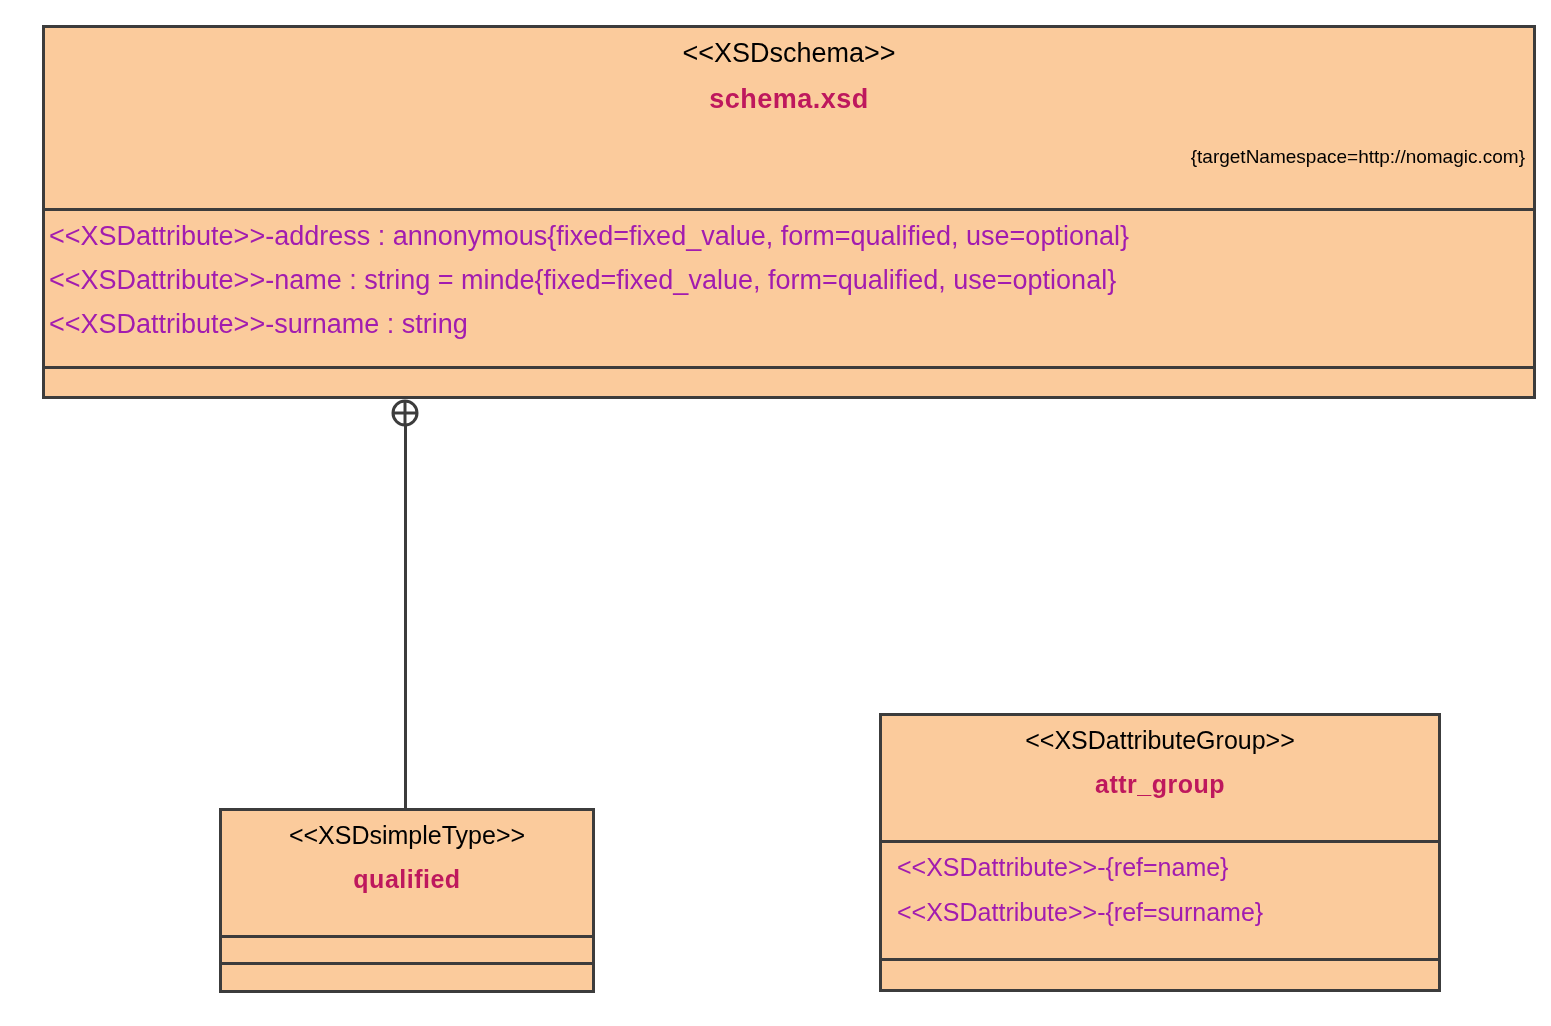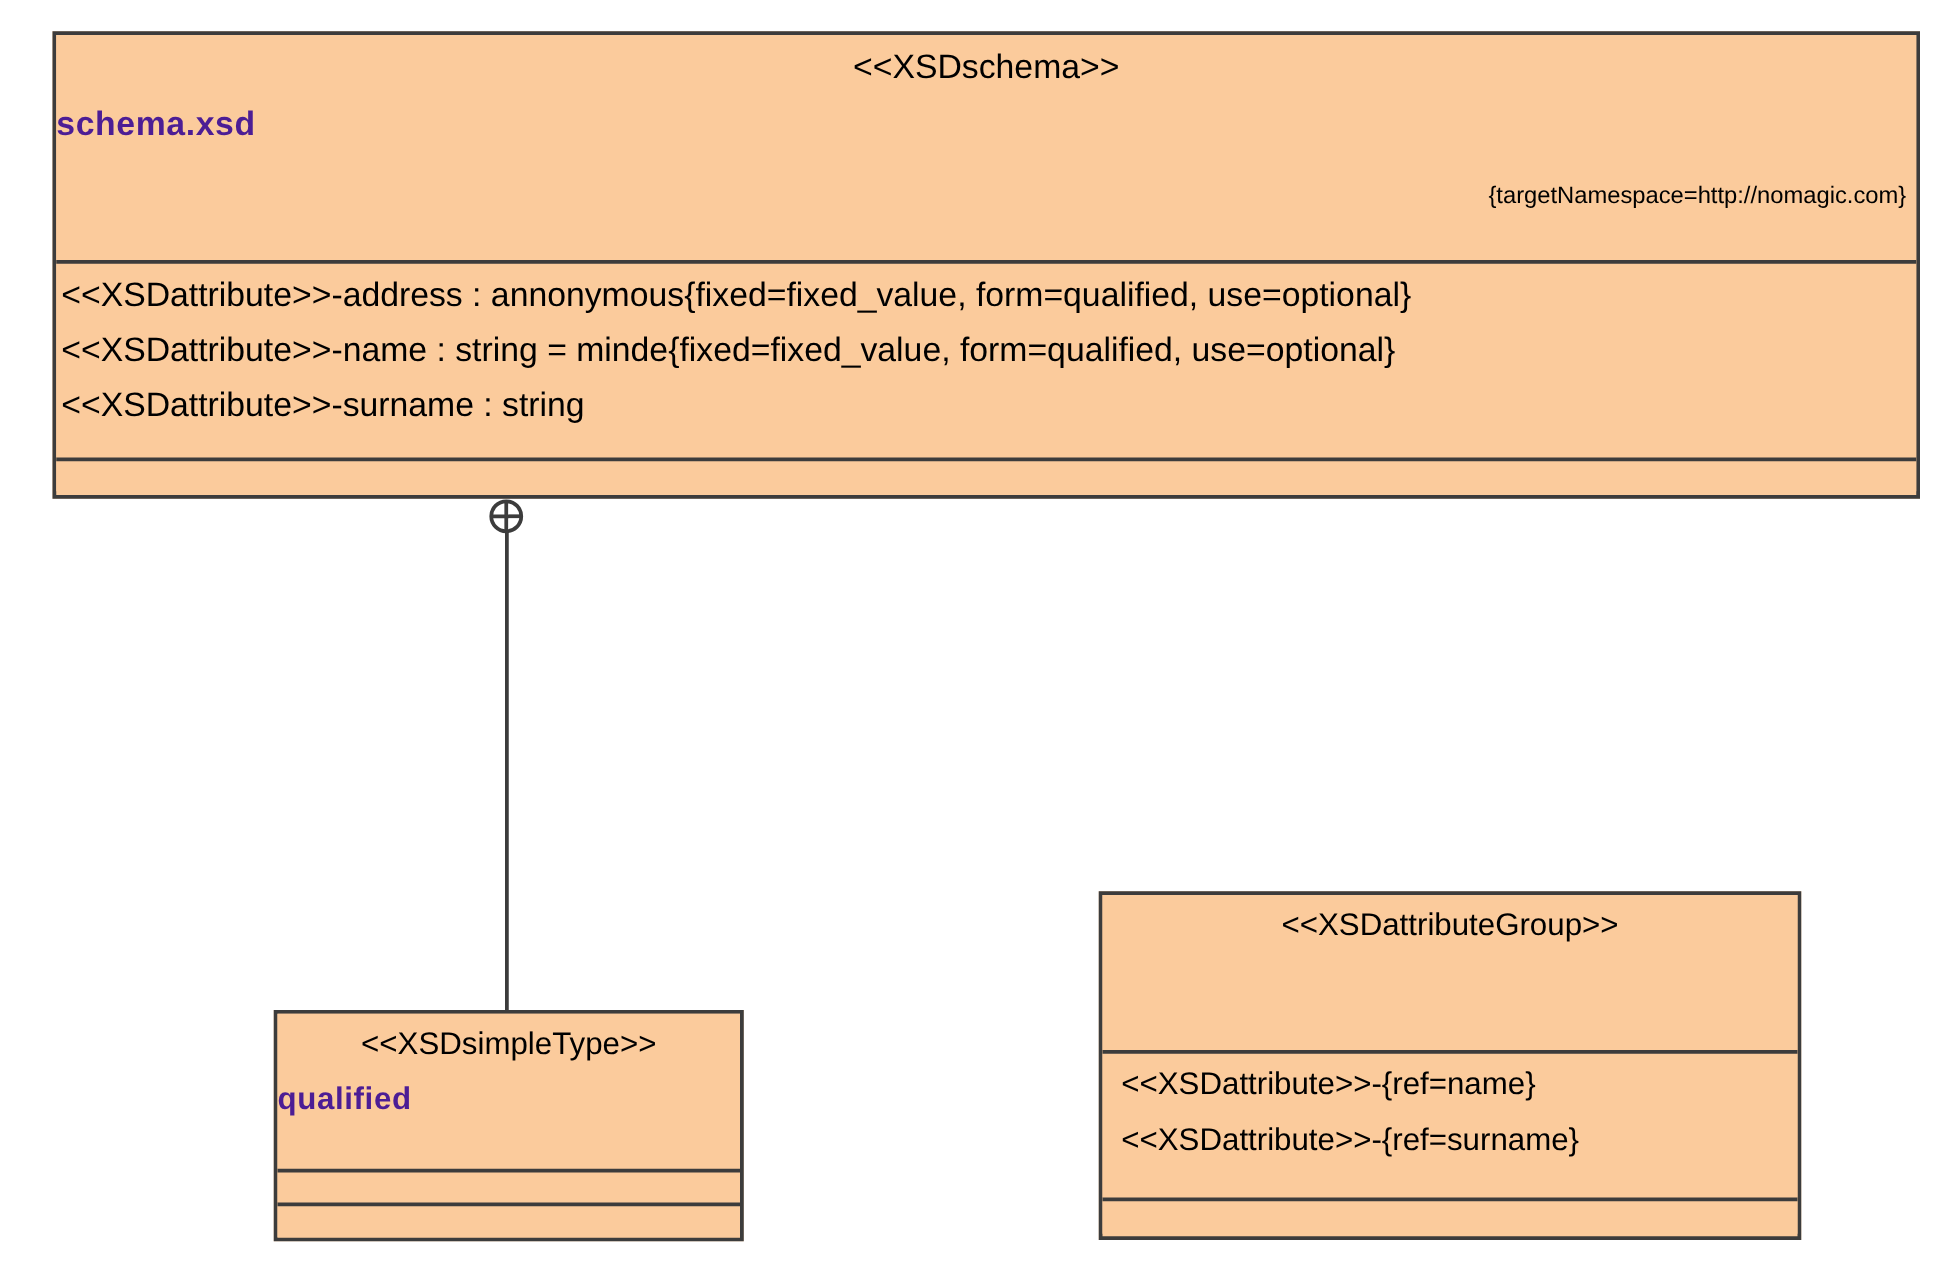--- a/index.html
+++ b/index.html
@@ -36,32 +36,32 @@
   .compartment + .compartment {
     border-top: 3px solid #3c3c3c;
   }
   .stereotype {
     text-align: center;
     color: #000000;
     white-space: nowrap;
     font-weight: normal;
   }
   .classname {
-    text-align: left;
-    color: #4c1d95;
+    text-align: center;
+    color: #be185d;
     white-space: nowrap;
     font-weight: bold;
   }
   .tagged-values {
     text-align: right;
     color: #000000;
     white-space: nowrap;
   }
   .feature-line {
-    color: #000000;
+    color: #a21caf;
     white-space: nowrap;
     text-align: left;
   }
 
   
   #schema-box {
     left: 26px;
     top: 25px;
     width: 1494px;
     height: 374px;
@@ -217,20 +217,21 @@
     </div>
 
     <div class="compartment" id="simpletype-attributes-compartment"></div>
     <div class="compartment" id="simpletype-ops-compartment"></div>
   </div>
 
   <div class="uml-box" id="attrgroup-box">
 
     <div class="compartment" id="attrgroup-name-compartment">
       <div class="stereotype" id="attrgroup-stereotype">&lt;&lt;XSDattributeGroup&gt;&gt;</div>
+      <div class="classname" id="attrgroup-classname">attr_group</div>
     </div>
 
     <div class="compartment" id="attrgroup-attributes-compartment">
       <div class="feature-line">&lt;&lt;XSDattribute&gt;&gt;-{ref=name}</div>
       <div class="feature-line">&lt;&lt;XSDattribute&gt;&gt;-{ref=surname}</div>
     </div>
 
     <div class="compartment" id="attrgroup-ops-compartment"></div>
   </div>
 

